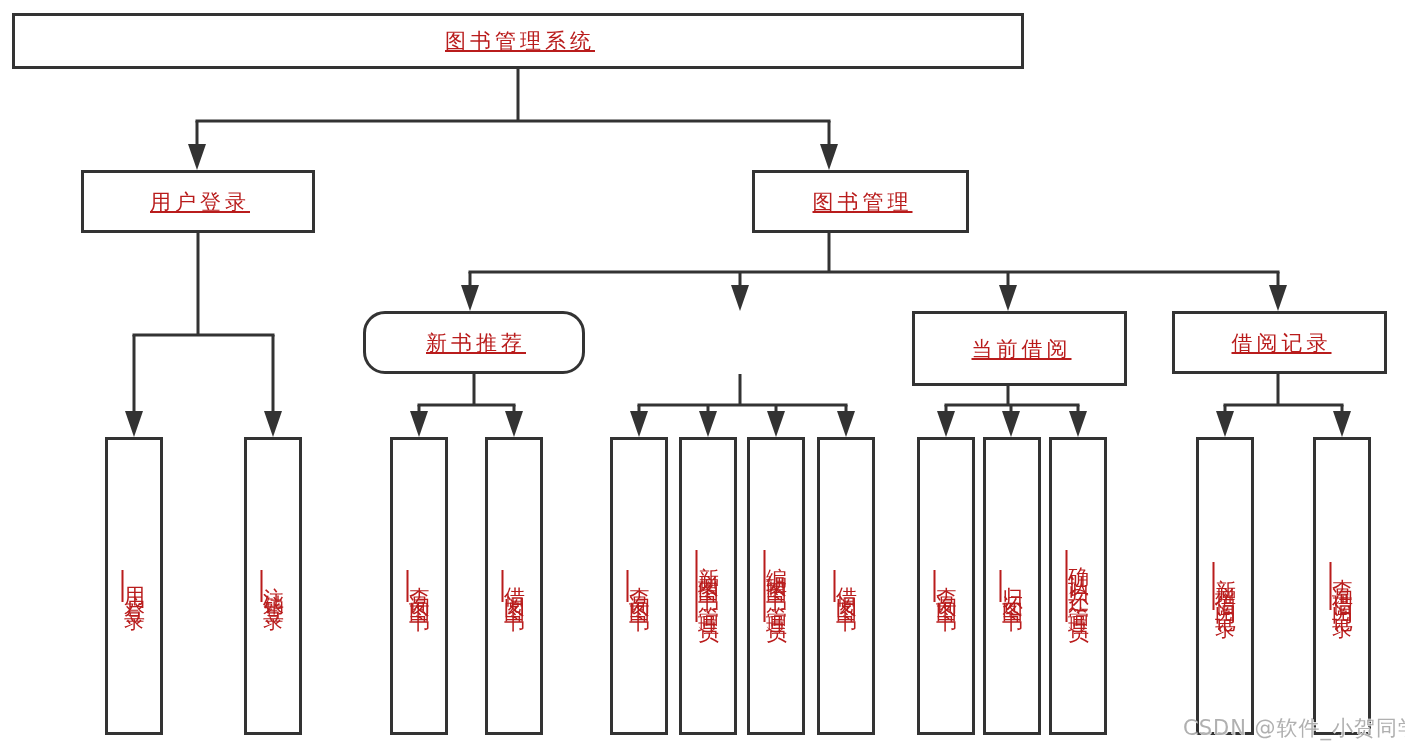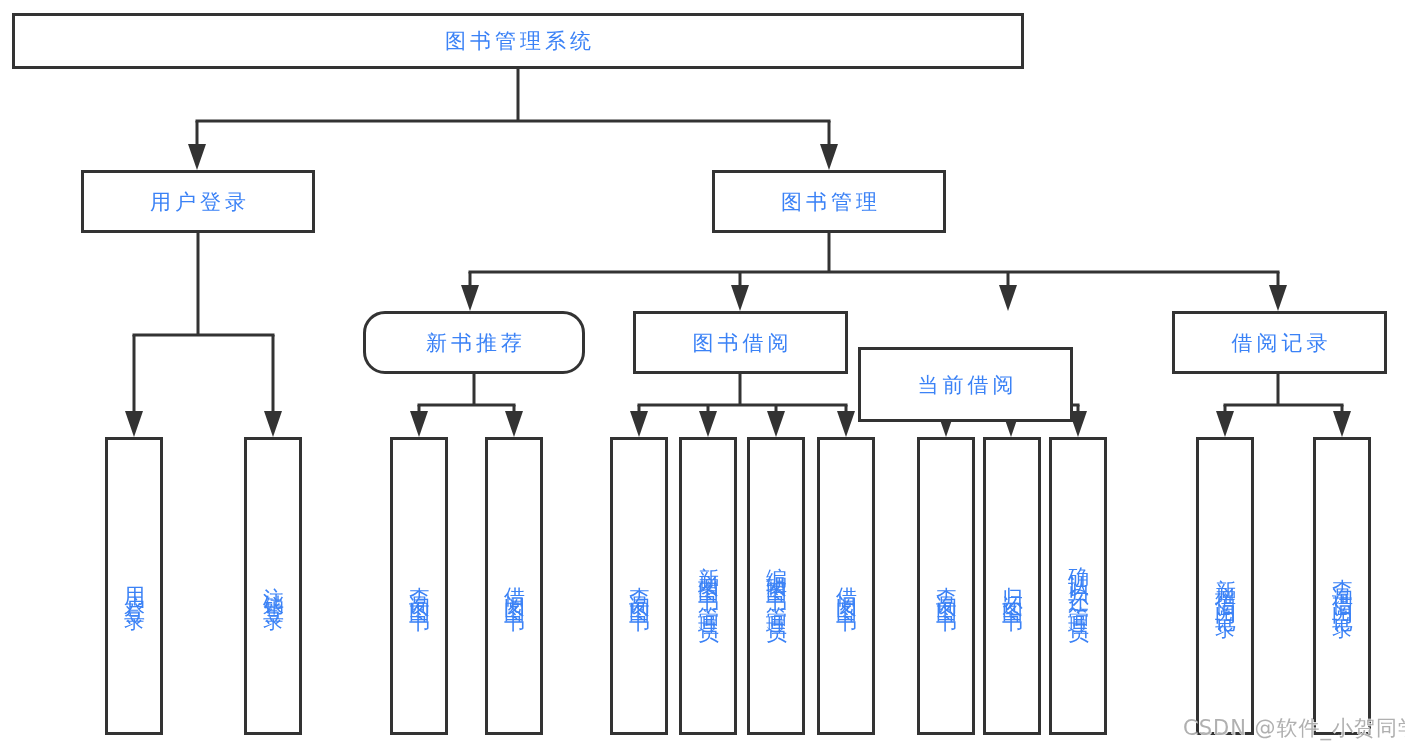--- a/index.html
+++ b/index.html
@@ -15,29 +15,30 @@
     position: absolute;
     left: 0; top: 0;
     width: 1405px; height: 747px;
     pointer-events: none;
   }
   .box {
     position: absolute;
     box-sizing: border-box;
     background: #ffffff;
     border: 3px solid #333333;
-    color: #3b82f6;
+    color: #b91c1c;
     display: flex;
     align-items: center;
     justify-content: center;
     font-size: 21px;
     letter-spacing: 4px;
     text-indent: 4px;
     white-space: nowrap;
     z-index: 2;
+    text-decoration: underline;
   }
   .vbox {
     writing-mode: vertical-rl;
     text-orientation: mixed;
     letter-spacing: 8px;
     text-indent: 0;
     line-height: 1;
     white-space: normal;
   }
   #watermark {
@@ -126,25 +127,24 @@
       <polygon points="1069,411 1087,411 1078,437"></polygon>
 
       <polygon points="1216,411 1234,411 1225,437"></polygon>
       <polygon points="1333,411 1351,411 1342,437"></polygon>
     </g>
   </svg>
 
   <div class="box" style="left:12px; top:13px; width:1012px; height:56px;">图书管理系统</div>
 
   <div class="box" style="left:81px; top:170px; width:234px; height:63px;">用户登录</div>
-  <div class="box" style="left:712px; top:170px; width:234px; height:63px;">图书管理</div>
+  <div class="box" style="left:752px; top:170px; width:217px; height:63px;">图书管理</div>
 
   <div class="box" style="left:363px; top:311px; width:222px; height:63px;border-radius:22px;">新书推荐</div>
-  <div class="box" style="left:633px; top:311px; width:215px; height:63px;">图书借阅</div>
-  <div class="box" style="left:858px; top:311px; width:215px; height:75px;margin-top:36px;">当前借阅</div>
+  <div class="box" style="left:912px; top:311px; width:215px; height:75px;">当前借阅</div>
   <div class="box" style="left:1172px; top:311px; width:215px; height:63px;">借阅记录</div>
 
   <div class="box vbox" style="left:105px; top:437px; width:58px; height:298px;">用户登录</div>
   <div class="box vbox" style="left:244px; top:437px; width:58px; height:298px;">注销登录</div>
 
   <div class="box vbox" style="left:390px; top:437px; width:58px; height:298px;">查询图书</div>
   <div class="box vbox" style="left:485px; top:437px; width:58px; height:298px;">借阅图书</div>
 
   <div class="box vbox" style="left:610px; top:437px; width:58px; height:298px;">查询图书</div>
   <div class="box vbox" style="left:679px; top:437px; width:58px; height:298px;">新增图书（管理员）</div>

